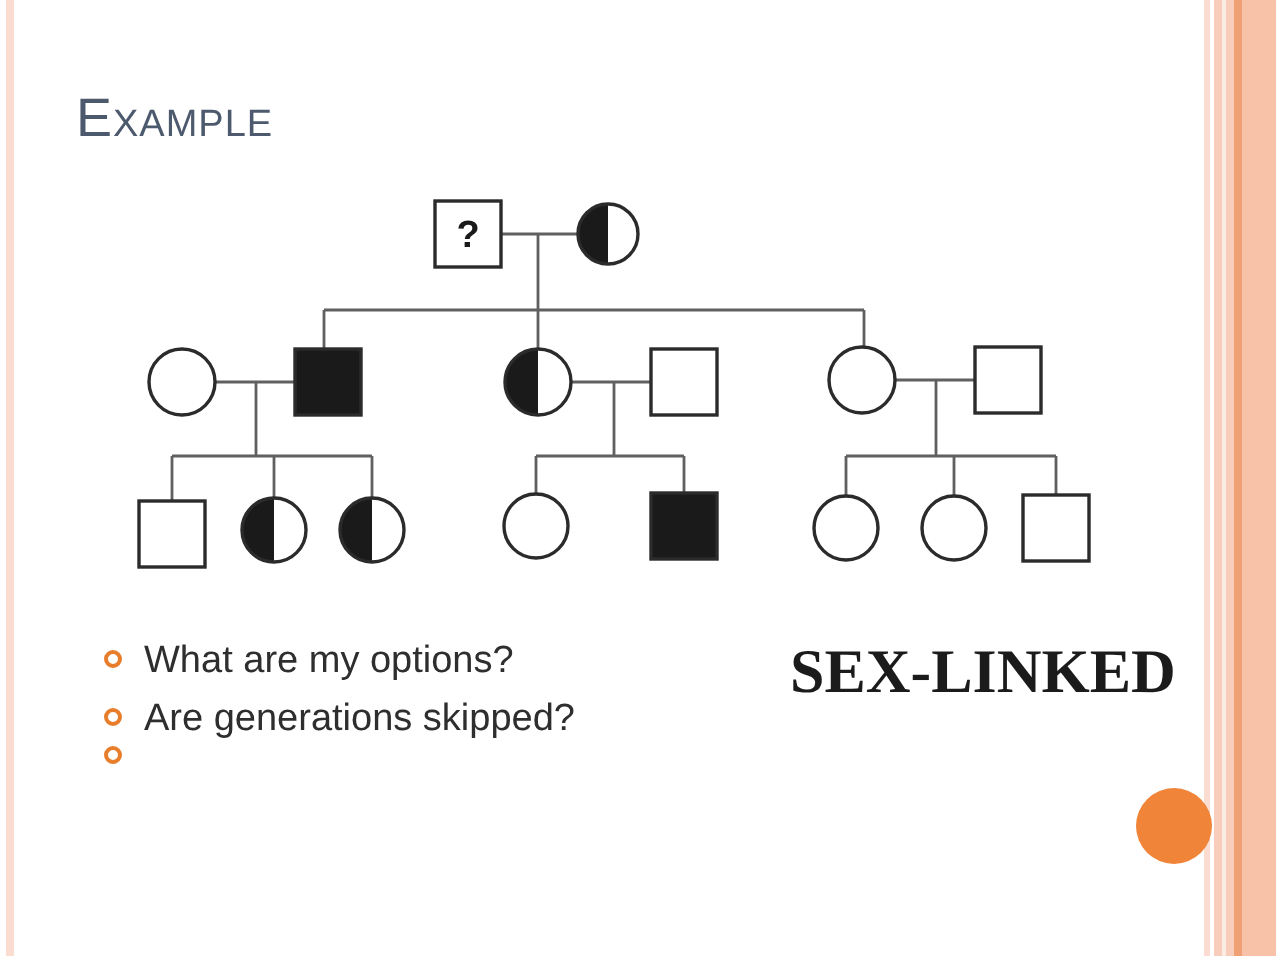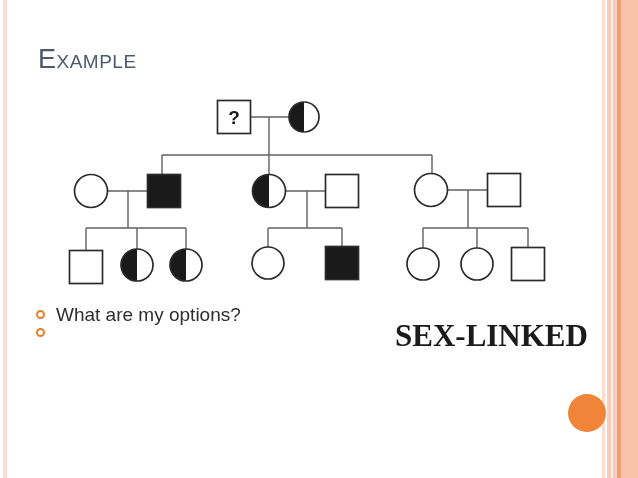--- a/index.html
+++ b/index.html
@@ -23,21 +23,21 @@
   .title{
     position:absolute;left:38px;top:44px;
     font-size:27px;letter-spacing:0.5px;
     font-variant:small-caps;
     color:var(--title_color,#4D5A6E);
     text-align:center;
   }
   svg.pedigree{position:absolute;left:0;top:0;}
   .bullets{
     position:absolute;left:36px;top:301px;width:330px;
-    list-style:none;margin:0;padding:0;
+    list-style:none;margin:16px;padding:0;
   }
   .bullets li{
     display:flex;align-items:baseline;
     font-size:19px;line-height:28.8px;
     color:var(--text_color,#2E2E2E);
   }
   .ring{
     flex:0 0 auto;width:5px;height:5px;border-radius:50%;
     border:2.5px solid var(--bullet_ring,#E87E2B);
     margin-right:11px;position:relative;top:-2px;
@@ -149,20 +149,24 @@
     </g>
   </svg>
 
 <ul class="bullets">
     <li>
       <span class="ring"></span>
       <span>What are my options?</span>
     </li>
     <li>
       <span class="ring"></span>
+      <span>Are generations skipped?</span>
+    </li>
+    <li>
+      <span class="ring"></span>
     </li>
   </ul>
 
 <div class="answer">
     <div>SEX-LINKED</div>
   </div>
 
 <div class="accent-circle"></div>
 
 </body></html>

